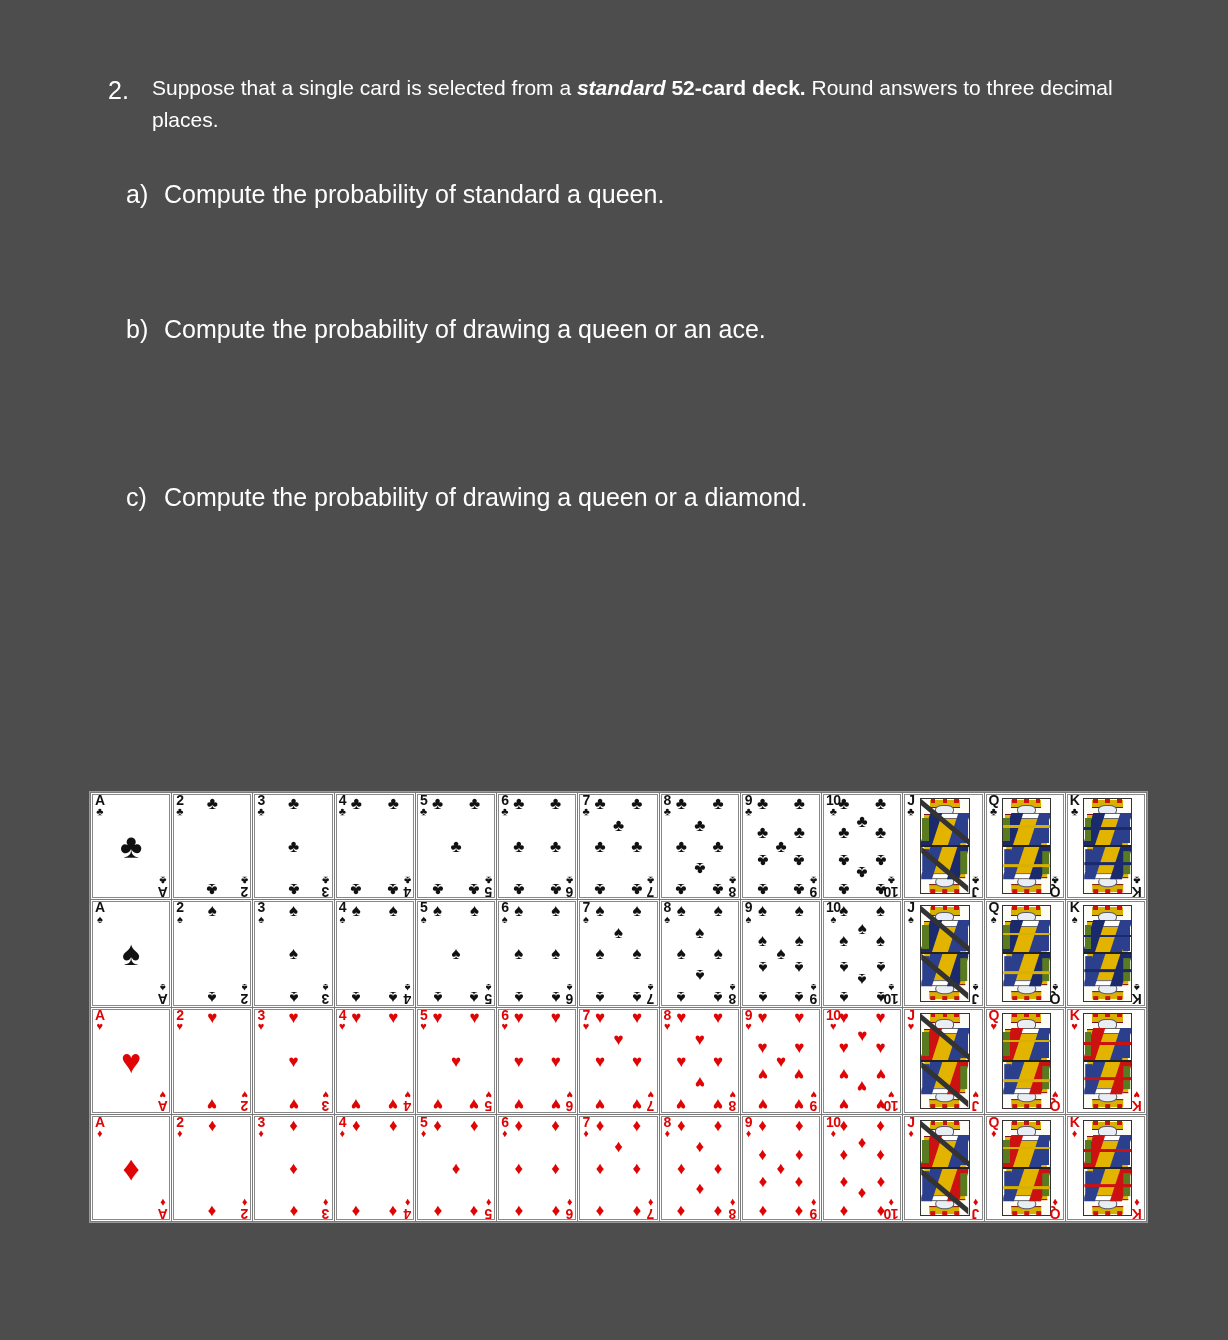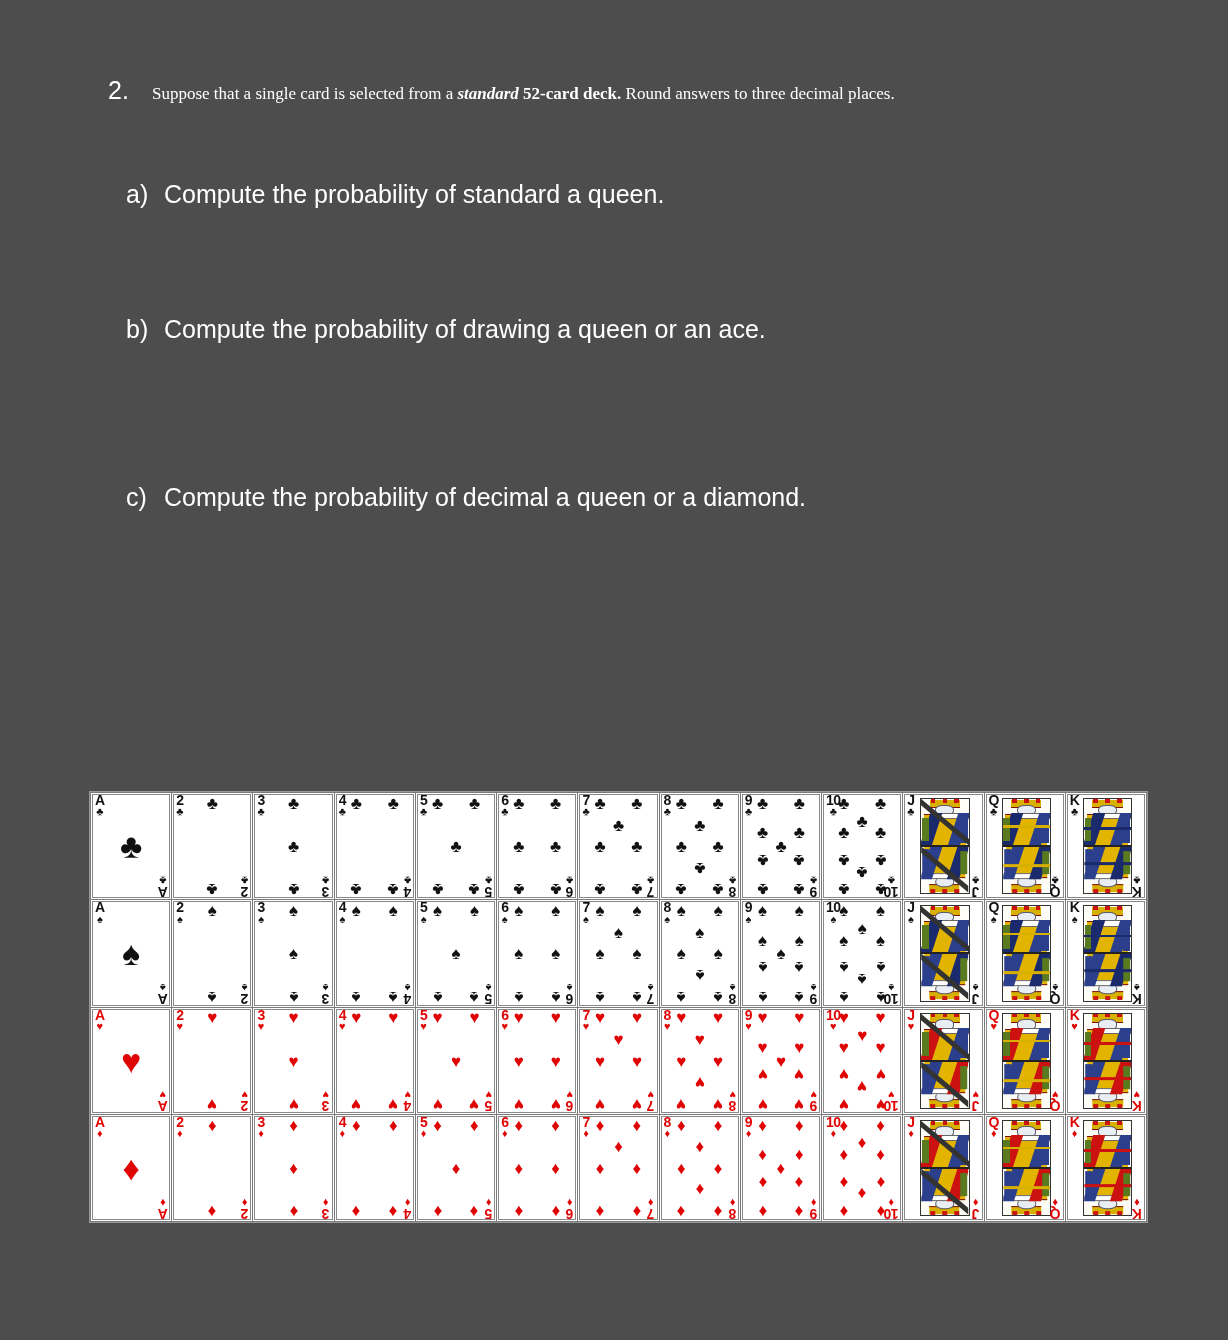--- a/index.html
+++ b/index.html
@@ -9,21 +9,21 @@
     font-family:"Liberation Sans",sans-serif;
     color:#ffffff;
     overflow:hidden;
   }
   .page{position:relative;width:1228px;height:1340px;}
 
   
   .question{position:absolute;left:108px;top:72px;width:1060px;}
   .q-line{display:flex;align-items:flex-start;}
   .q-num{width:44px;flex:0 0 44px;font-size:25px;line-height:36px;}
-  .q-body{font-size:17px;line-height:44px;font-family:Liberation Serif, serif;}
+  .q-body{font-size:21px;line-height:32px;}
   .q-body b{font-weight:bold;}
   .q-body i{font-style:italic;font-weight:bold;}
 
   .subq{position:absolute;font-size:25px;line-height:36px;display:flex;align-items:flex-start;}
   .sub-label{width:38px;flex:0 0 38px;}
   .sub-a{left:126px;top:176px;}
   .sub-b{left:126px;top:311px;}
   .sub-c{left:126px;top:479px;}
 
   
@@ -117,21 +117,21 @@
     <div>Compute the probability of standard a queen.</div>
   </div>
 
   <div class="subq sub-b">
     <div class="sub-label">b)</div>
     <div>Compute the probability of drawing a queen or an ace.</div>
   </div>
 
   <div class="subq sub-c">
     <div class="sub-label">c)</div>
-    <div>Compute the probability of decimal a queen or a diamond.</div>
+    <div>Compute the probability of drawing a queen or a diamond.</div>
   </div>
 
   <div class="deck" id="deck">
       <div class="card black">
         <div class="frame"></div>
         <div class="corner tl">
           <span class="rk">A</span>
           <span class="st">♣</span>
         </div>
         <div class="corner br">

